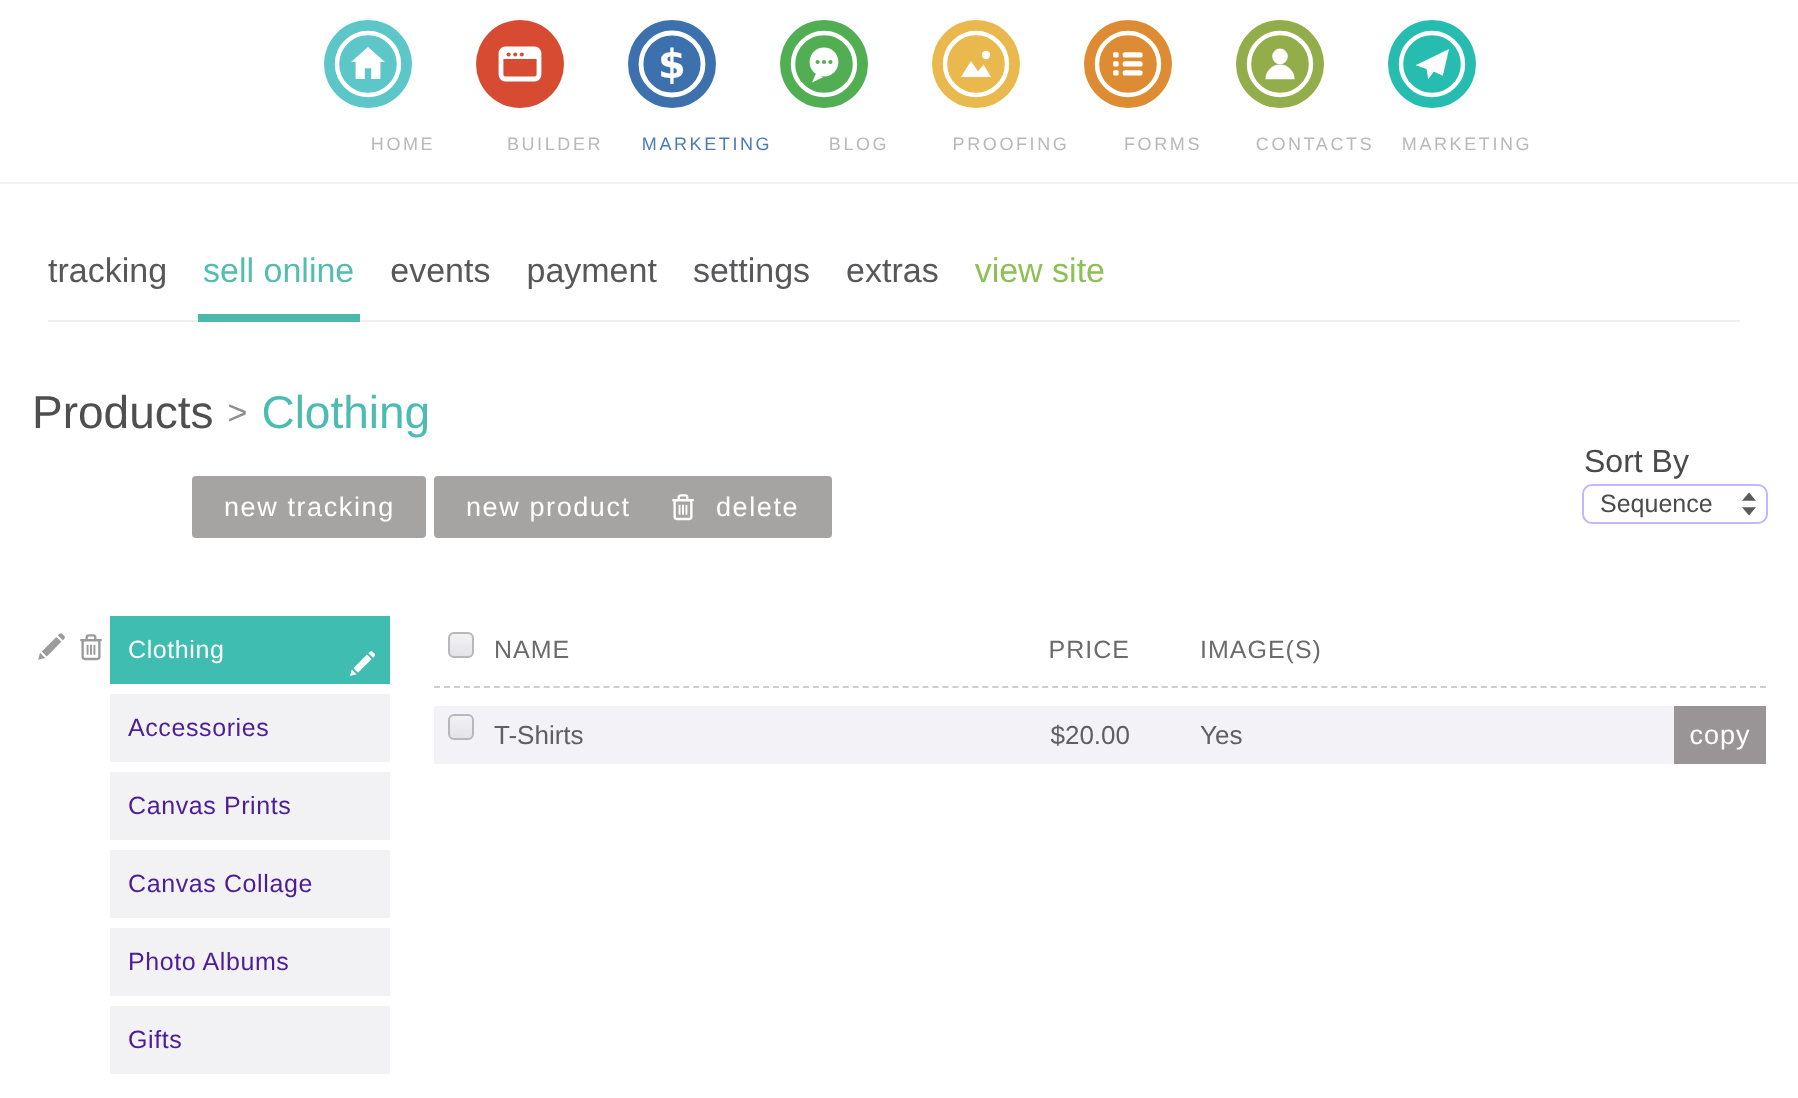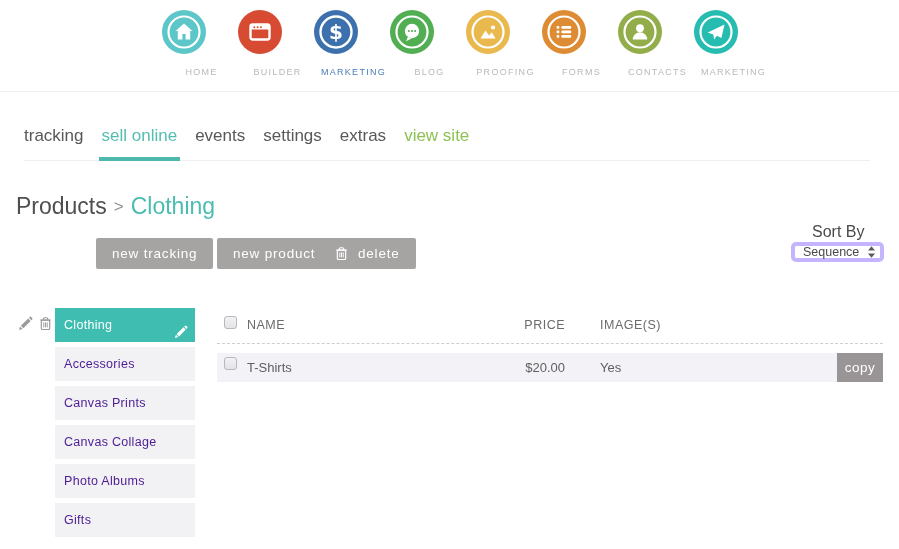--- a/index.html
+++ b/index.html
@@ -33,23 +33,23 @@
 
   
   .btn { position:absolute; top:238px; height:31px; background:#a6a3a3; color:#fff; border:none;
          font-family:inherit; font-size:13.5px; letter-spacing:0.8px; padding:0 16px; border-radius:2px;
          display:flex; align-items:center; gap:9px; cursor:pointer; }
   .btn-new-category { left:96px; }
   .btn-new-product { left:217px; }
   .btn-delete { left:318px; }
 
   
-  .sort-label { position:absolute; top:223px; left:812px; font-size:16px; color:#4a4a4a; }
+  .sort-label { position:absolute; top:223px; left:792px; font-size:16px; color:#4a4a4a; }
   .sort-select { position:absolute; top:242px; left:791px; width:93px; height:20px; background:#fff;
-                 border:4px solid #c4b5fd; border-radius:5px; font-size:12.5px; color:#4a4a4a;
+                 border:1px solid #c4b5fd; border-radius:5px; font-size:12.5px; color:#4a4a4a;
                  display:flex; align-items:center; justify-content:space-between; padding:0 4px 0 8px; cursor:pointer; }
 
   
   .cat-tool { position:absolute; top:316px; width:15px; height:15px; cursor:pointer; }
   .cat-tool.pencil { left:18px; }
   .cat-tool.trash { left:38px; }
 
   
   .categories { position:absolute; top:308px; left:55px; width:140px; }
   .cat-item { height:34px; line-height:34px; margin-bottom:5px; background:#f2f1f4; color:#4c1d95;
@@ -166,20 +166,21 @@
       </div>
       <div class="nav-label">MARKETING</div>
     </div>
   </div>
 
   <div class="tabs">
     <ul>
       <li>tracking</li>
       <li class="active">sell online</li>
       <li>events</li>
+      <li>payment</li>
       <li>settings</li>
       <li>extras</li>
       <li class="green">view site</li>
     </ul>
   </div>
 
   <div class="breadcrumb">
     <span>Products</span><span class="sep">&gt;</span><span class="current">Clothing</span>
   </div>
 

